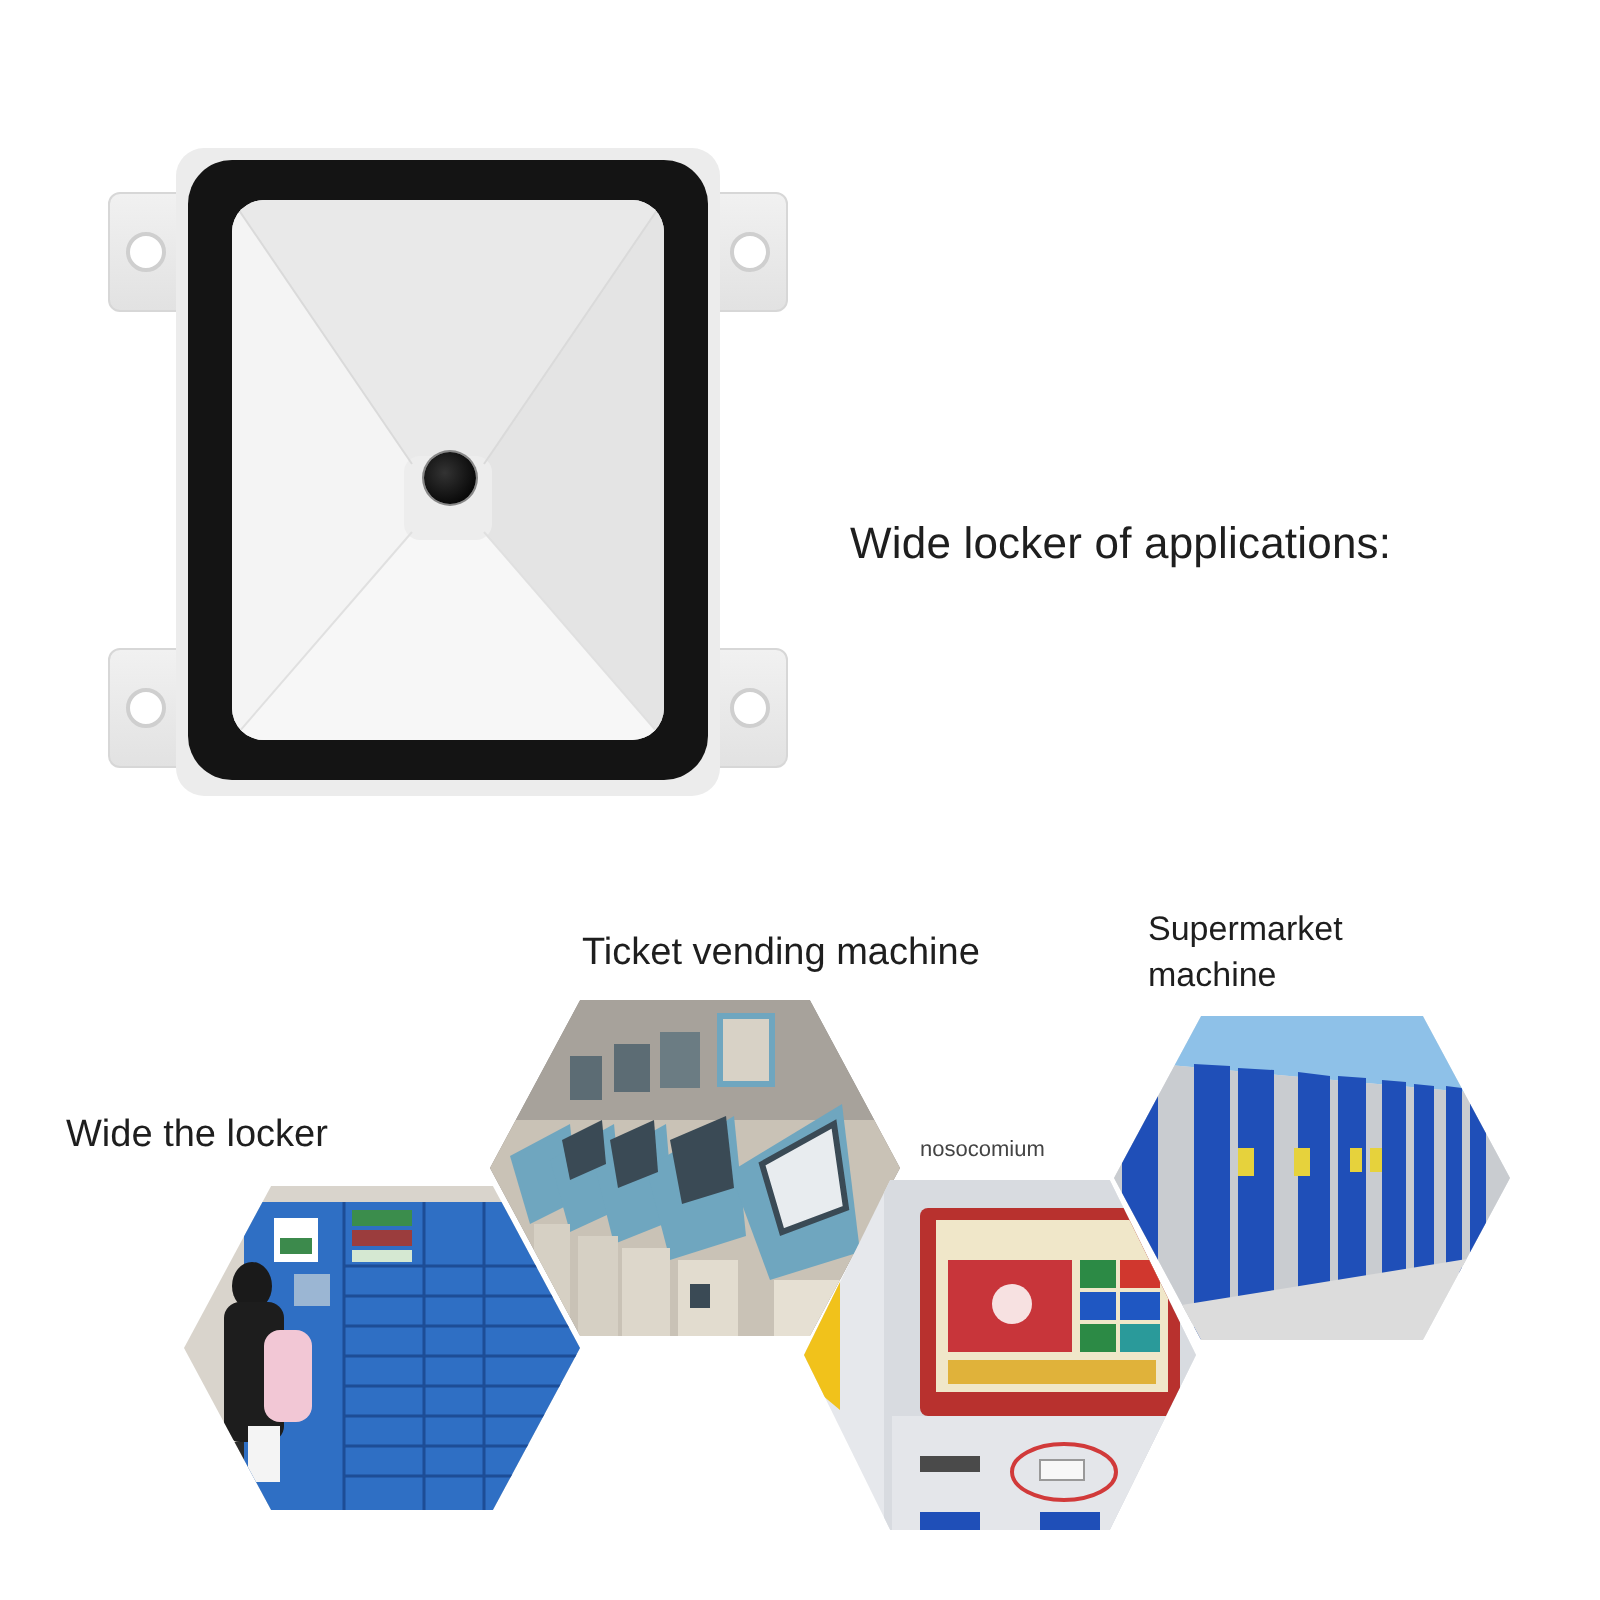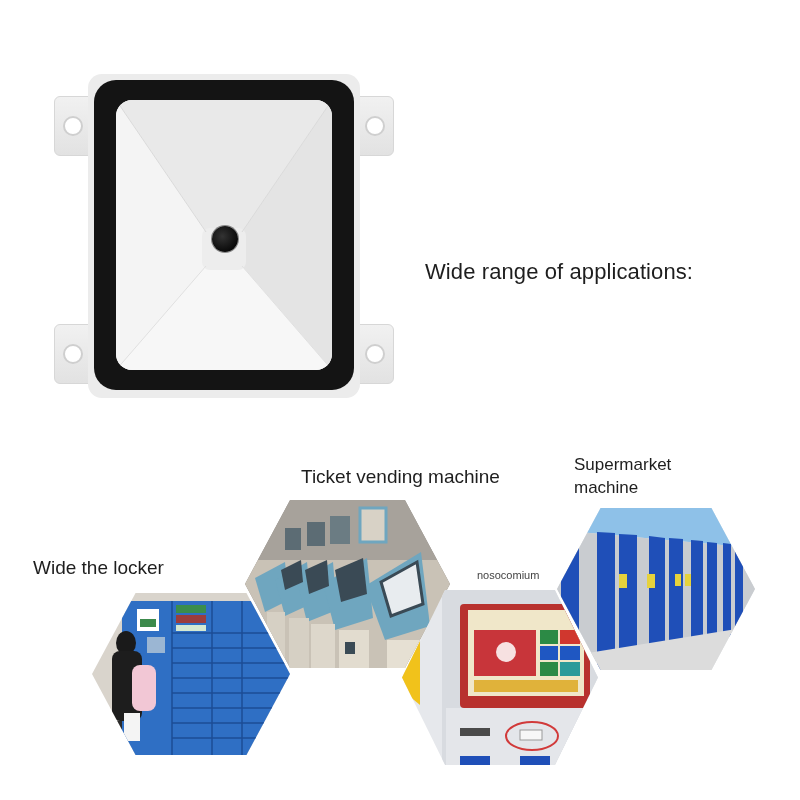--- a/index.html
+++ b/index.html
@@ -63,25 +63,25 @@
       <rect x="86" y="128" width="44" height="42" rx="8" fill="#ededed"></rect>
       <line x1="0" y1="0" x2="90" y2="132" stroke="#dadada" stroke-width="1"></line>
       <line x1="216" y1="0" x2="126" y2="132" stroke="#dadada" stroke-width="1"></line>
       <line x1="0" y1="270" x2="90" y2="166" stroke="#e0e0e0" stroke-width="1"></line>
       <line x1="216" y1="270" x2="126" y2="166" stroke="#e0e0e0" stroke-width="1"></line>
     </svg>
   </div>
   <div class="lens"></div>
 </div>
 
-<div class="headline">Wide range of applications:</div>
+<div class="headline">Wide locker of applications:</div>
 
 <div class="app-label" style="left:33px; top:555px;">Wide the locker</div>
-<div class="app-label" style="left:301px; top:464px;">Ticket vending machine</div>
-<div class="app-label small" style="left:477px; top:568px;">nosocomium</div>
+<div class="app-label" style="left:291px; top:464px;">Ticket vending machine</div>
+<div class="app-label small" style="left:460px; top:568px;">nosocomium</div>
 <div class="app-label" style="left:574px; top:454px; font-size:17px;">
   <div>Supermarket</div>
   <div>machine</div>
 </div>
 
 <div class="hex" style="left:245px; top:500px; width:205px; height:168px;" title="Row of blue ticket vending kiosks">
   <svg viewBox="0 0 205 168" preserveAspectRatio="none">
     <rect width="205" height="168" fill="#8f8a84"></rect>
     <rect x="0" y="0" width="205" height="60" fill="#a7a29b"></rect>
     <rect x="0" y="60" width="205" height="108" fill="#c9c2b6"></rect>

